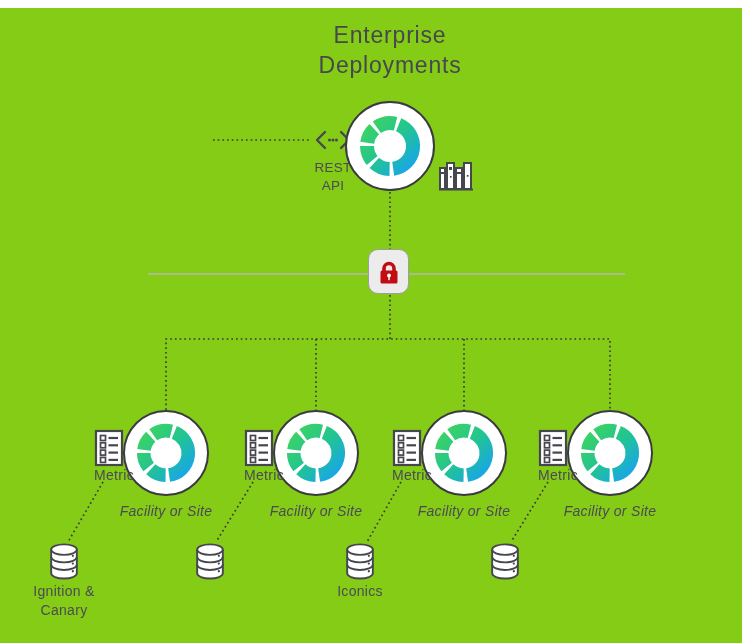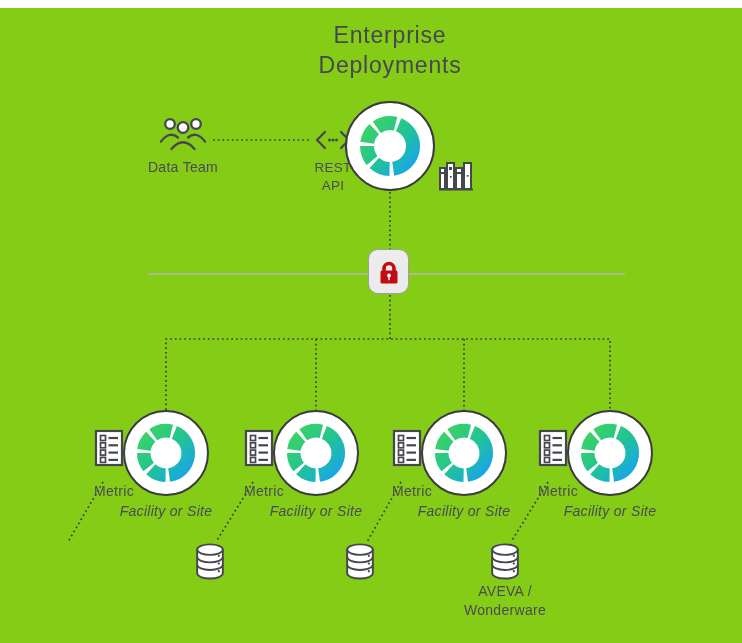--- a/index.html
+++ b/index.html
@@ -46,21 +46,21 @@
   .facility.n1{left:76px;}
   .facility.n2{left:226px;}
   .facility.n3{left:374px;}
   .facility.n4{left:520px;}
   .f-circle{
     position:absolute;left:47px;top:2px;width:86px;height:86px;box-sizing:border-box;
     border:2px solid #3a3a42;border-radius:50%;background:#fff;
     display:flex;align-items:center;justify-content:center;
   }
   .f-metric-icon{position:absolute;left:18px;top:21px;}
-  .f-metric-label{position:absolute;left:4px;top:74px;width:68px;text-align:center;}
+  .f-metric-label{position:absolute;left:4px;top:58px;width:68px;text-align:center;}
   .f-label{position:absolute;left:0;top:94px;width:180px;text-align:center;font-style:italic;}
 
   .source{top:534px;width:130px;text-align:center;}
   .source.s1{left:-1px;}
   .source.s2{left:145px;}
   .source.s3{left:295px;}
   .source.s4{left:440px;}
   .source .lbl{margin-top:2px;}
 
   .ribbon{
@@ -128,33 +128,20 @@
     <path class="dot" d="M464 331 V402"></path>
     <path class="dot" d="M103 474 L68 534"></path>
     <path class="dot" d="M253 474 L216 534"></path>
     <path class="dot" d="M401 474 L367 534"></path>
     <path class="dot" d="M548 474 L511 534"></path>
   </svg>
 
   <div class="abs title preline">Enterprise
 Deployments</div>
 
-  <div class="abs g-datateam center">
-    <svg width="48" height="38" viewBox="0 0 48 38" style="margin:0 auto">
-      <g stroke="#46464e" stroke-width="2.3" fill="none" stroke-linecap="round">
-        <circle cx="11" cy="10" r="4.8" fill="#fff"></circle>
-        <circle cx="37" cy="10" r="4.8" fill="#fff"></circle>
-        <path d="M2 27.5 Q10.5 16.5 19 23.5"></path>
-        <path d="M29 23.5 Q37.5 16.5 46 27.5"></path>
-        <circle cx="24" cy="13.5" r="5.3" fill="#fff"></circle>
-        <path d="M12.5 35 Q24 21.5 35.5 35"></path>
-      </g>
-    </svg>
-    <div class="lbl">Data Team</div>
-  </div>
 
   <div class="abs g-restapi center">
     <svg width="38" height="22" viewBox="0 0 38 22" style="margin:0 auto">
       <g stroke="#46464e" stroke-width="2.3" fill="none" stroke-linecap="round" stroke-linejoin="round">
         <path d="M11 3 L3 11 L11 19"></path>
         <path d="M27 3 L35 11 L27 19"></path>
       </g>
       <circle cx="15.5" cy="11" r="1.5" fill="#46464e"></circle>
       <circle cx="19" cy="11" r="1.5" fill="#46464e"></circle>
       <circle cx="22.5" cy="11" r="1.5" fill="#46464e"></circle>
@@ -240,33 +227,39 @@
           <use href="#sym-logo"></use>
         </svg>
     </div>
     <svg class="f-metric-icon" width="30" height="38">
         <use href="#sym-metric"></use>
       </svg>
     <div class="f-metric-label lbl">Metric</div>
     <div class="f-label lbl">Facility or Site</div>
   </div>
 
+  <div class="abs source s1">
+    <svg width="36" height="38" style="margin:0 auto">
+        <use href="#sym-db"></use>
+      </svg>
+    <div class="lbl preline">Ignition &amp;
+Canary</div>
+  </div>
   <div class="abs source s2">
     <svg width="36" height="38" style="margin:0 auto">
         <use href="#sym-db"></use>
       </svg>
   </div>
   <div class="abs source s3">
     <svg width="36" height="38" style="margin:0 auto">
         <use href="#sym-db"></use>
       </svg>
+    <div class="lbl preline">Iconics</div>
   </div>
   <div class="abs source s4">
     <svg width="36" height="38" style="margin:0 auto">
         <use href="#sym-db"></use>
       </svg>
-    <div class="lbl preline">AVEVA /
-Wonderware</div>
   </div>
 
   <div class="abs ribbon"></div>
 
 </div>
 
 </body></html>

